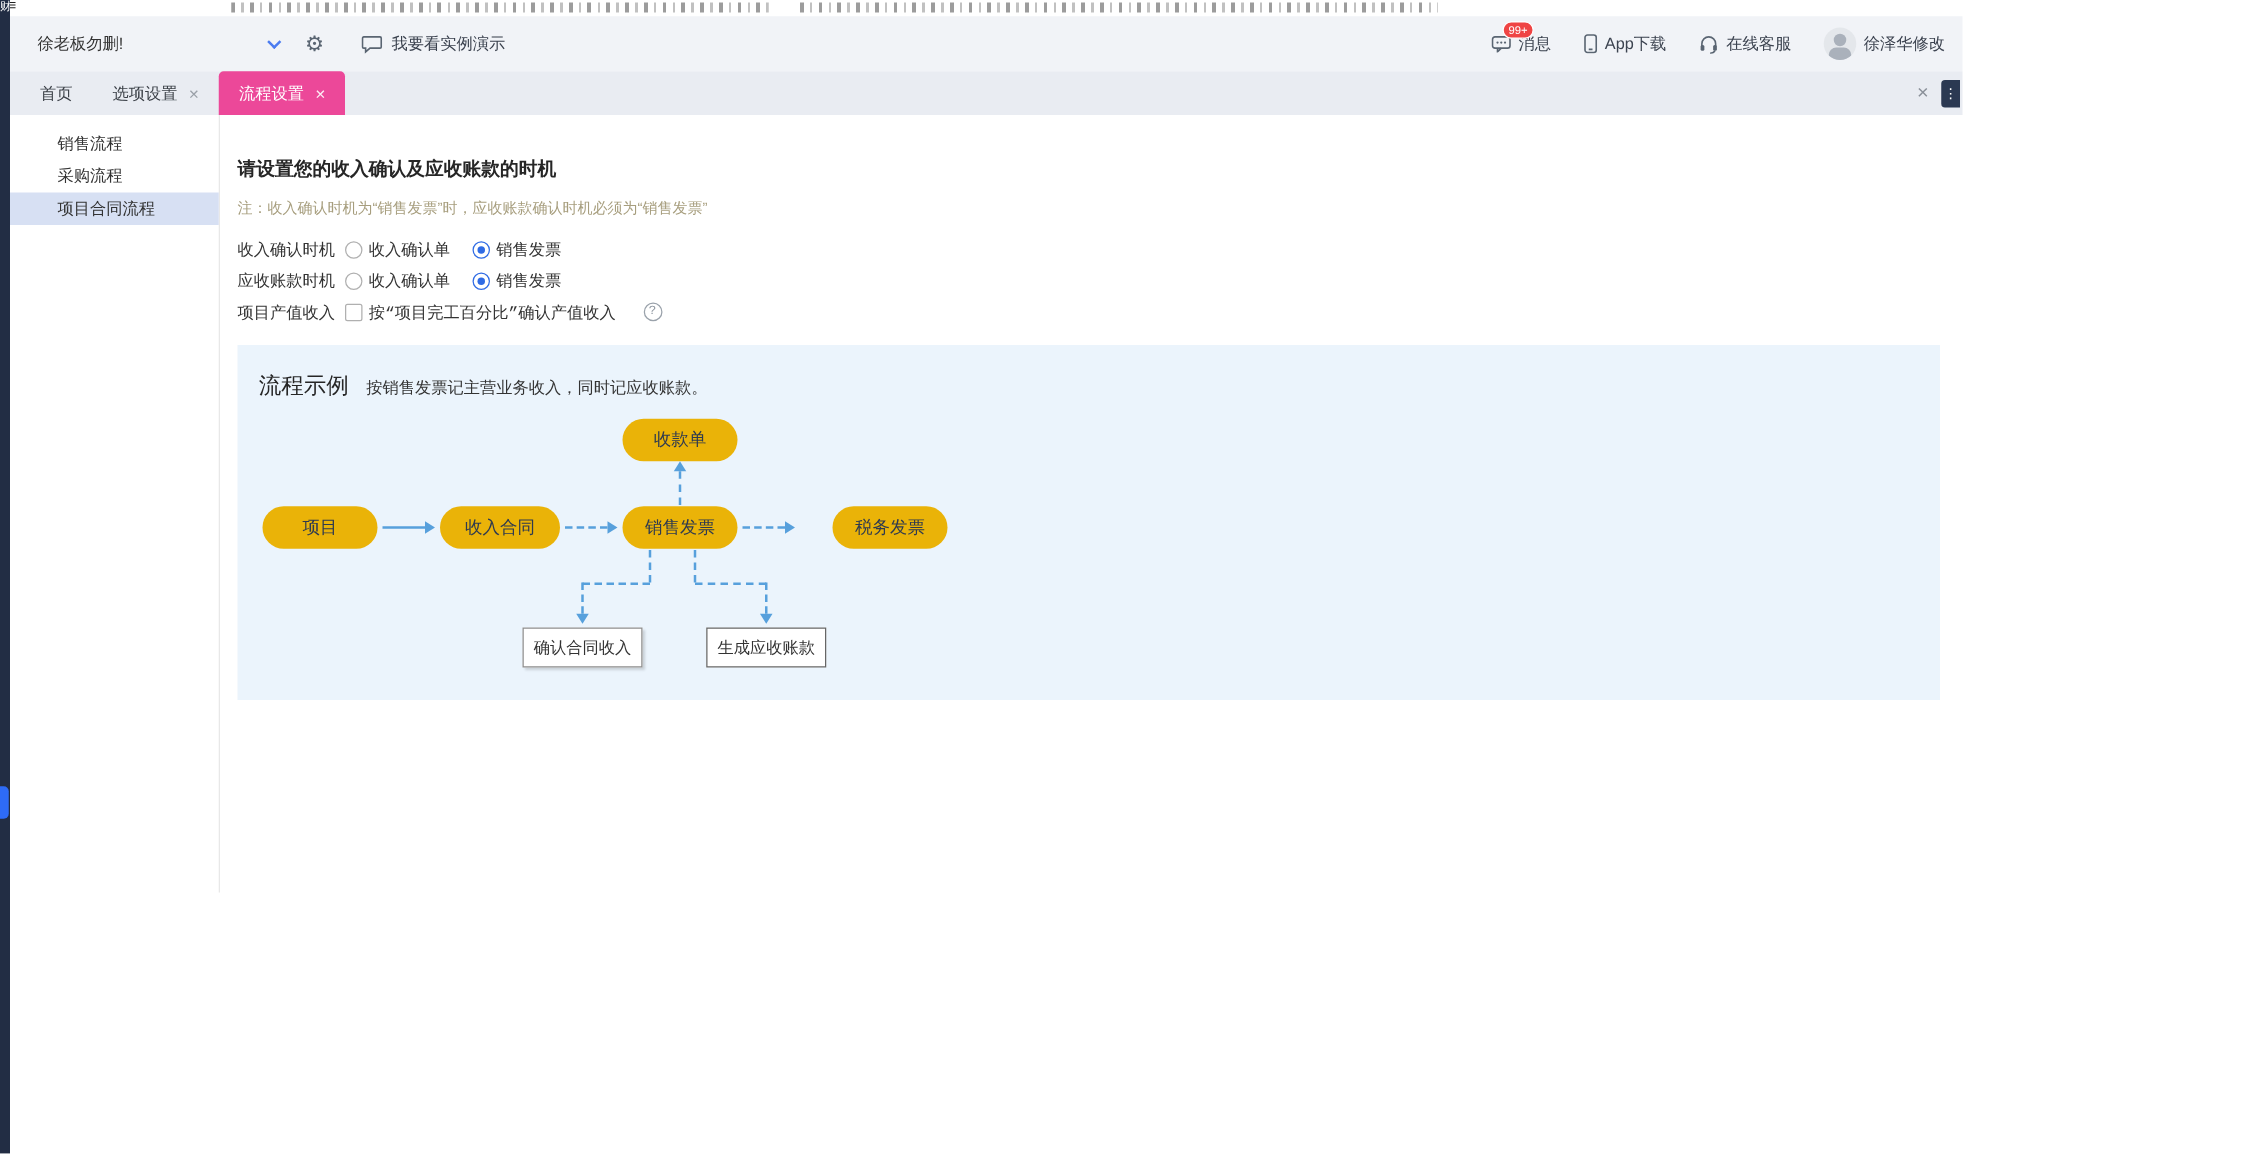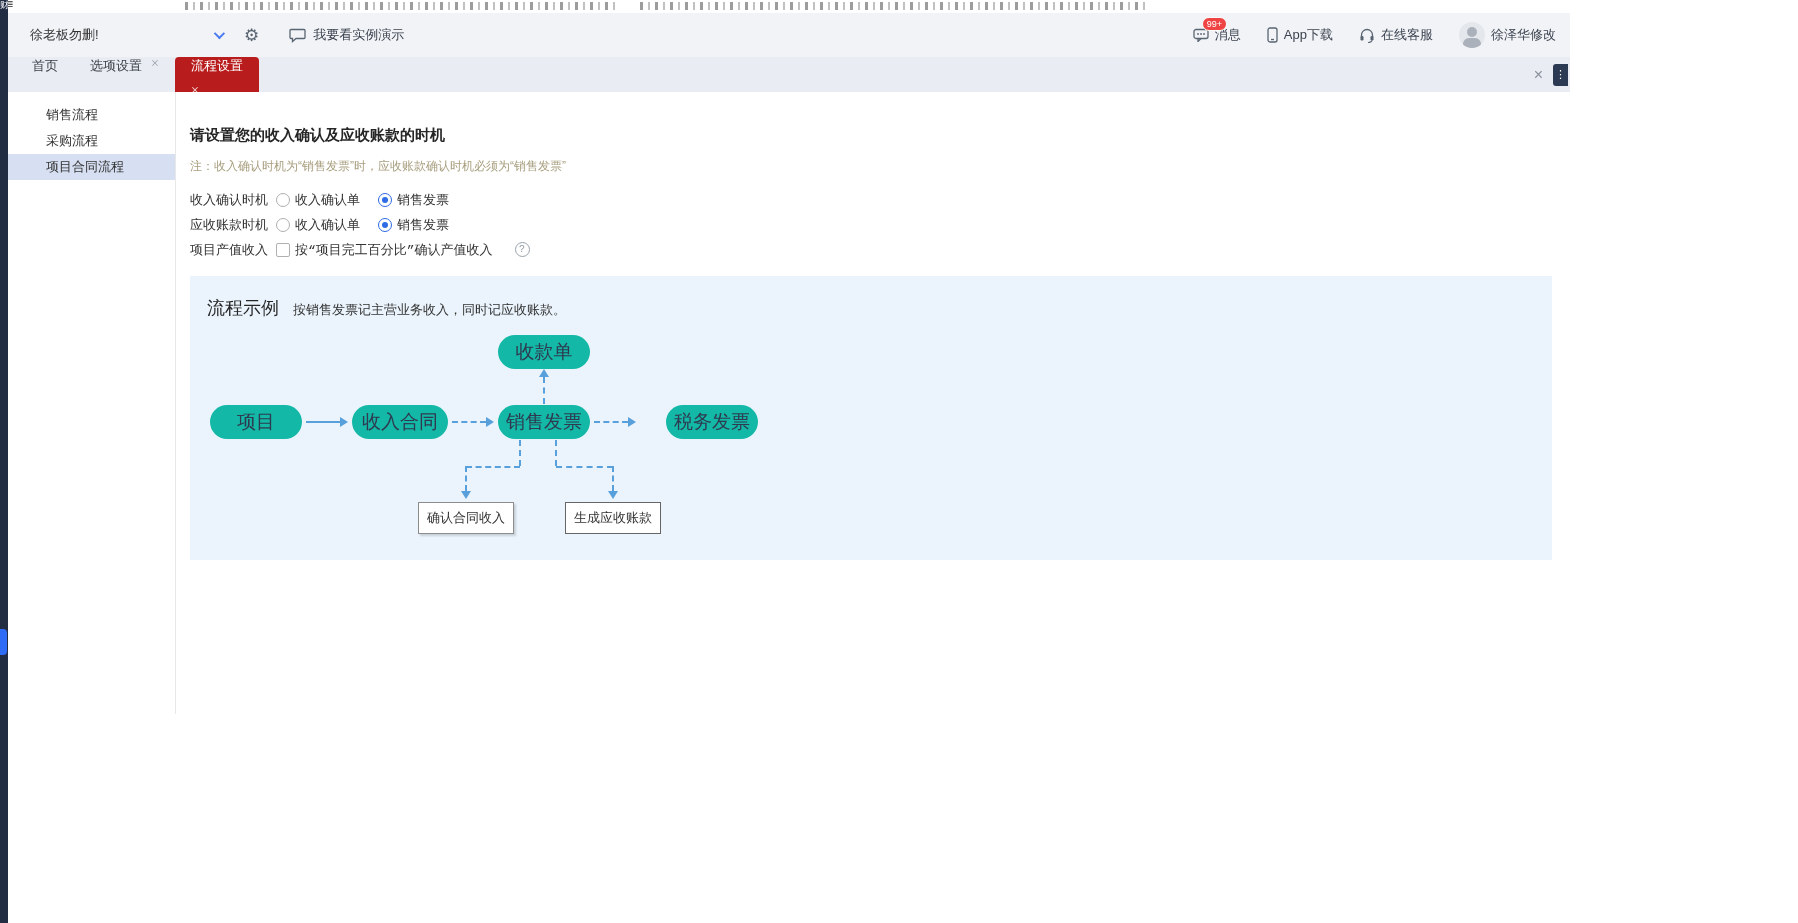--- a/index.html
+++ b/index.html
@@ -30,23 +30,23 @@
   .tb-right { margin-left:auto; display:flex; align-items:center; gap:26px; }
   .tb-item { display:flex; align-items:center; gap:6px; color:#3c4350; position:relative; }
   .badge { position:absolute; top:-9px; left:9px; background:#ef4444; color:#fff; font-size:9px; line-height:12px; padding:0 4px; border-radius:8px; border:1px solid #fff; }
   .icon-svg { display:block; }
   .avatar { width:26px; height:26px; border-radius:50%; background:#e4e7eb; position:relative; overflow:hidden; }
   .avatar::before { content:""; position:absolute; left:8px; top:5px; width:10px; height:10px; border-radius:50%; background:#aab1bb; }
   .avatar::after { content:""; position:absolute; left:4px; top:16px; width:18px; height:12px; border-radius:9px; background:#aab1bb; }
 
   
   .tabbar { height:35px; background:#e9ecf2; display:flex; align-items:stretch; padding-left:8px; }
-  .tab { display:flex; gap:9px; padding:0 16px; font-size:13px; color:#3a3f46;font-family:Liberation Serif, serif; }
+  .tab { display:flex; align-items:center; gap:9px; padding:0 16px; font-size:13px; color:#3a3f46; }
   .tab .tab-close { color:#9aa0a8; font-size:14px; line-height:1; }
-  .tab.active { background:#b91c1c; color:#fff; border-radius:4px 4px 0 0;flex-direction:column; }
+  .tab.active { background:#ec4899; color:#fff; border-radius:4px 4px 0 0; }
   .tab.active .tab-close { color:#fff; opacity:.9; }
   .tab-right { margin-left:auto; display:flex; align-items:center; gap:10px; padding-right:2px; }
   .close-all { color:#8a9099; font-size:16px; line-height:1; }
   .more-btn { width:15px; height:22px; background:#2b3952; color:#fff; border-radius:3px 0 0 3px; display:flex; align-items:center; justify-content:center; font-size:11px; }
 
   
   .body { display:flex; height:622px;justify-content:space-between; }
   .sidebar { width:168px; border-right:1px solid #e8e8e8; padding-top:10px; flex:none; }
   .side-item { height:26px; line-height:26px; padding-left:38px; font-size:13px; color:#333; cursor:pointer; white-space:nowrap; }
   .side-item.active { background:#d7e0f3; }
@@ -63,21 +63,21 @@
   .radio.checked::after { content:""; position:absolute; left:3px; top:3px; width:6px; height:6px; border-radius:50%; background:#2f6be4; }
   .checkbox { width:14px; height:14px; border:1px solid #b0b0b0; border-radius:2px; background:#fff; flex:none; }
   .help-circle { width:15px; height:15px; border:1px solid #9aa2ab; border-radius:50%; color:#8f97a0; font-size:10px; display:flex; align-items:center; justify-content:center; margin-left:4px; }
 
   
   .flow-panel { position:relative; margin-top:14px; width:1362px; height:284px; background:#ebf4fc; }
   .flow-header { position:absolute; left:17px; top:20px; display:flex; align-items:baseline; }
   .flow-title { font-size:18px; font-weight:normal; color:#262626; }
   .flow-desc { margin-left:14px; font-size:13px; color:#333; }
 
-  .pill { position:absolute; height:34px; border-radius:17px; background:#14b8a6; display:flex; align-items:center; justify-content:center; font-size:19px; color:#2e3a50; }
+  .pill { position:absolute; height:34px; border-radius:17px; background:#eab308; display:flex; align-items:center; justify-content:center; font-size:14px; color:#2e3a50; }
   .pill-top   { left:308px; top:59px;  width:92px; }
   .pill-n0 { left:20px;  top:129px; width:92px; }
   .pill-n1 { left:162px; top:129px; width:96px; }
   .pill-n2 { left:308px; top:129px; width:92px; }
   .pill-n3 { left:476px; top:129px; width:92px; }
 
   .h-line { position:absolute; top:145px; border-top:2px dashed #57a0dc; }
   .h-line.solid { border-top-style:solid; }
   .h-head { position:absolute; top:141px; width:0; height:0; border-left:8px solid #57a0dc; border-top:5px solid transparent; border-bottom:5px solid transparent; }
   .v-line { position:absolute; border-left:2px dashed #57a0dc; }

